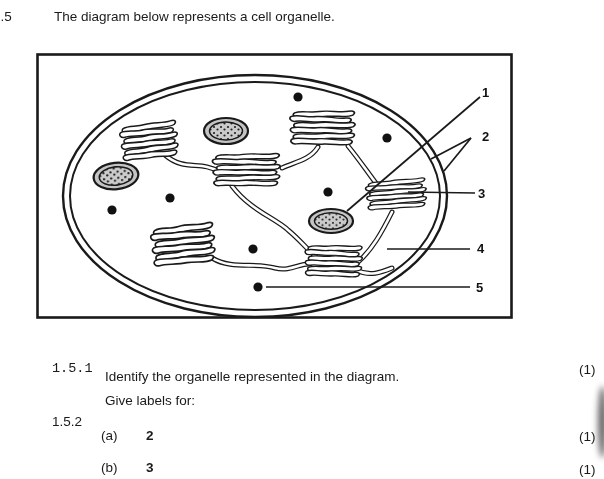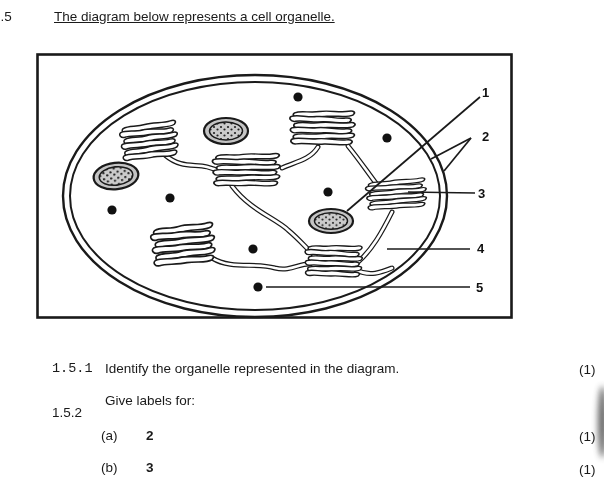--- a/index.html
+++ b/index.html
@@ -18,21 +18,21 @@
   .dia-lbl{font-family:"Liberation Sans",sans-serif;font-size:13px;font-weight:700;fill:#111111;}
   .scan-artifact{
     position:absolute;right:-3px;top:386px;width:9px;height:72px;
     background:#4a4a4a;border-radius:50%;filter:blur(3px);opacity:.85;
   }
 </style>
 </head>
 <body>
 
 <span class="t" style="left:-7px;top:8px;">1.5</span>
-<span class="t" style="left:54px;top:8px;text-decoration:underline;">The diagram below represents a cell organelle.</span>
+<span class="t" style="left:54px;top:8px;">The diagram below represents a cell organelle.</span>
 
 <svg class="fig-svg" viewBox="0 0 604 479" xmlns="http://www.w3.org/2000/svg">
   <defs>
     <path id="rb" d="M-28,-3 C-22,-6 -14,-3 -5,-5 C4,-7 14,-4 22,-6 C27,-7 29,-5 26,-2 C21,1 12,-1 2,0 C-8,2 -18,0 -24,2 C-28,3 -31,-1 -28,-3 Z" fill="#ffffff" stroke="#1a1a1a" stroke-width="1.6"></path>
     <g id="granum">
       <use href="#rb" xlink:href="#rb" transform="translate(1,-15) rotate(-2)"></use>
       <use href="#rb" xlink:href="#rb" transform="translate(-2,-9) rotate(2)"></use>
       <use href="#rb" xlink:href="#rb" transform="translate(2,-3) rotate(-1)"></use>
       <use href="#rb" xlink:href="#rb" transform="translate(-1,3) rotate(1)"></use>
       <use href="#rb" xlink:href="#rb" transform="translate(2,9) rotate(-2)"></use>
@@ -100,24 +100,24 @@
   <line class="lbl-line" x1="470" y1="287" x2="266" y2="287"></line>
 
   <text class="dia-lbl" x="482" y="97">1</text>
   <text class="dia-lbl" x="482" y="141">2</text>
   <text class="dia-lbl" x="478" y="198">3</text>
   <text class="dia-lbl" x="477" y="253">4</text>
   <text class="dia-lbl" x="476" y="292">5</text>
 </svg>
 
 <span class="t" style="left:52px;top:360px;font-family:Liberation Mono, monospace;">1.5.1</span>
-<span class="t" style="left:105px;top:360px;">Identify the organelle represented in the diagram.</span>
+<span class="t" style="left:105px;top:368px;">Identify the organelle represented in the diagram.</span>
 <span class="t" style="left:579px;top:361px;">(1)</span>
 
-<span class="t" style="left:52px;top:404px;">1.5.2</span>
+<span class="t" style="left:52px;top:413px;">1.5.2</span>
 <span class="t" style="left:105px;top:392px;">Give labels for:</span>
 
 <span class="t" style="left:101px;top:427px;">(a)</span>
 <span class="t bold" style="left:146px;top:427px;">2</span>
 <span class="t" style="left:579px;top:428px;">(1)</span>
 
 <span class="t" style="left:101px;top:459px;">(b)</span>
 <span class="t bold" style="left:146px;top:459px;">3</span>
 <span class="t" style="left:579px;top:461px;">(1)</span>
 

